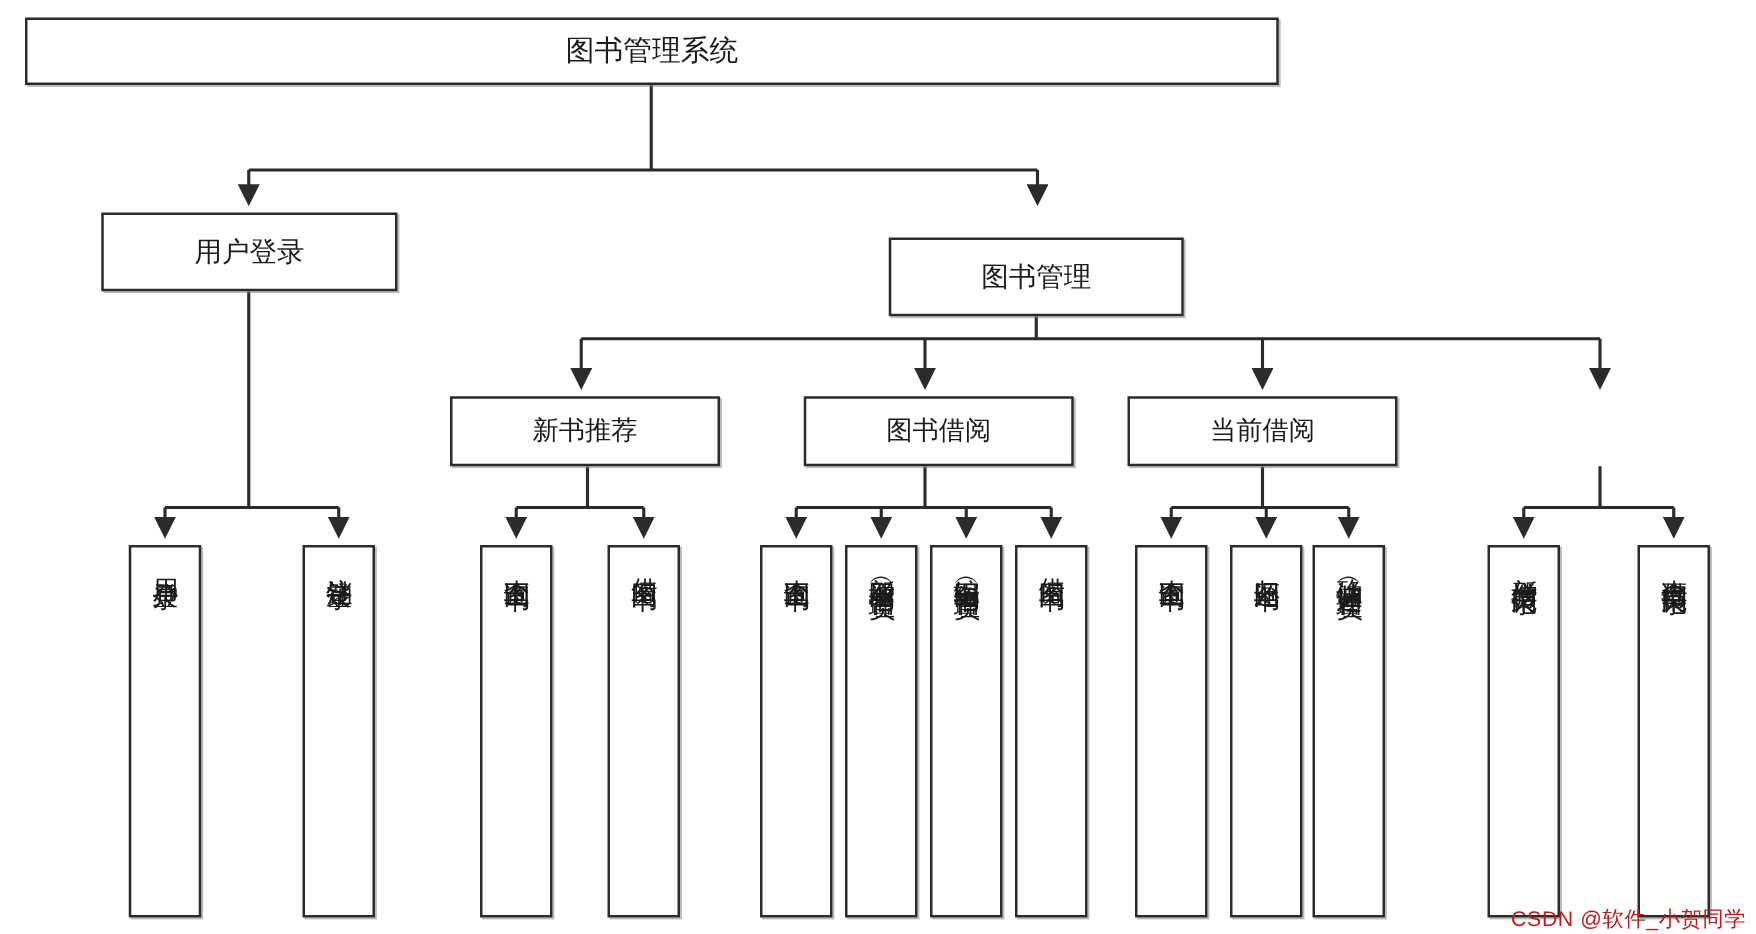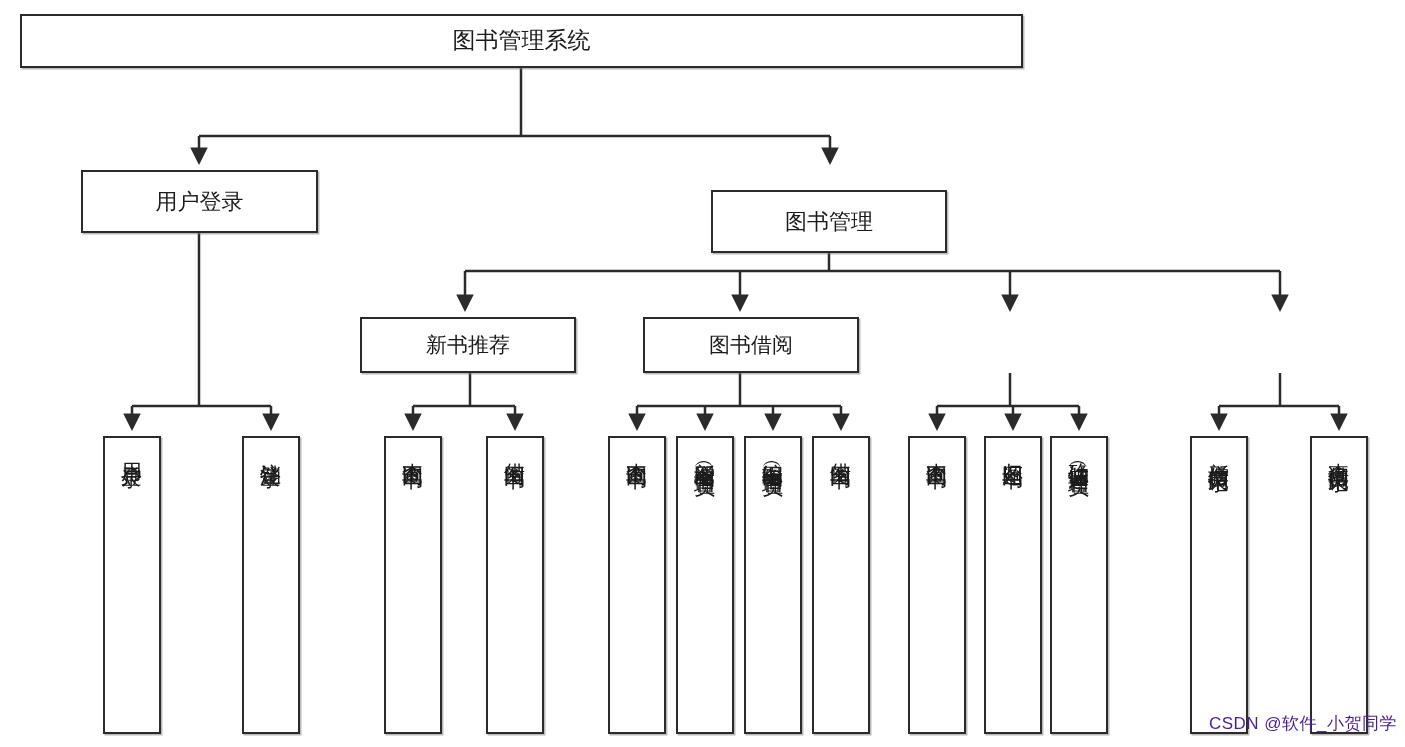--- a/index.html
+++ b/index.html
@@ -54,23 +54,23 @@
     font-size: 21px;
     writing-mode: vertical-rl;
     text-orientation: upright;
     letter-spacing: 2px;
     line-height: 1;
     margin: 0 auto;
   }
   #watermark {
     position: absolute;
     right: 8px;
-    bottom: 12px;
+    bottom: 0;
     font-size: 17px;
-    color: #4c1d95;
+    color: #b91c1c;
     letter-spacing: 0.5px;
     white-space: nowrap;
   }
 </style>
 </head>
 <body>
 
 <div id="canvas">
 
   <svg class="wires" viewBox="0 0 1405 747">
@@ -133,20 +133,23 @@
   <div class="node lvl1" style="left:711px; top:170px; width:236px; height:63px;margin-top:20px;">
     <span class="lbl">图书管理</span>
   </div>
 
   <div class="node lvl2" style="left:360px; top:317px; width:216px; height:56px;">
     <span class="lbl">新书推荐</span>
   </div>
   <div class="node lvl2" style="left:632px; top:317px; width:216px; height:56px;margin-left:11px;">
     <span class="lbl">图书借阅</span>
   </div>
+  <div class="node lvl2" style="left:902px; top:317px; width:216px; height:56px;">
+    <span class="lbl">当前借阅</span>
+  </div>
 
   <div class="node leaf" style="left:103px; top:436px; width:58px; height:298px;">
     <span class="lbl">用户登录</span>
   </div>
   <div class="node leaf" style="left:242px; top:436px; width:58px; height:298px;">
     <span class="lbl">注销登录</span>
   </div>
   <div class="node leaf" style="left:384px; top:436px; width:58px; height:298px;">
     <span class="lbl">查询图书</span>
   </div>

